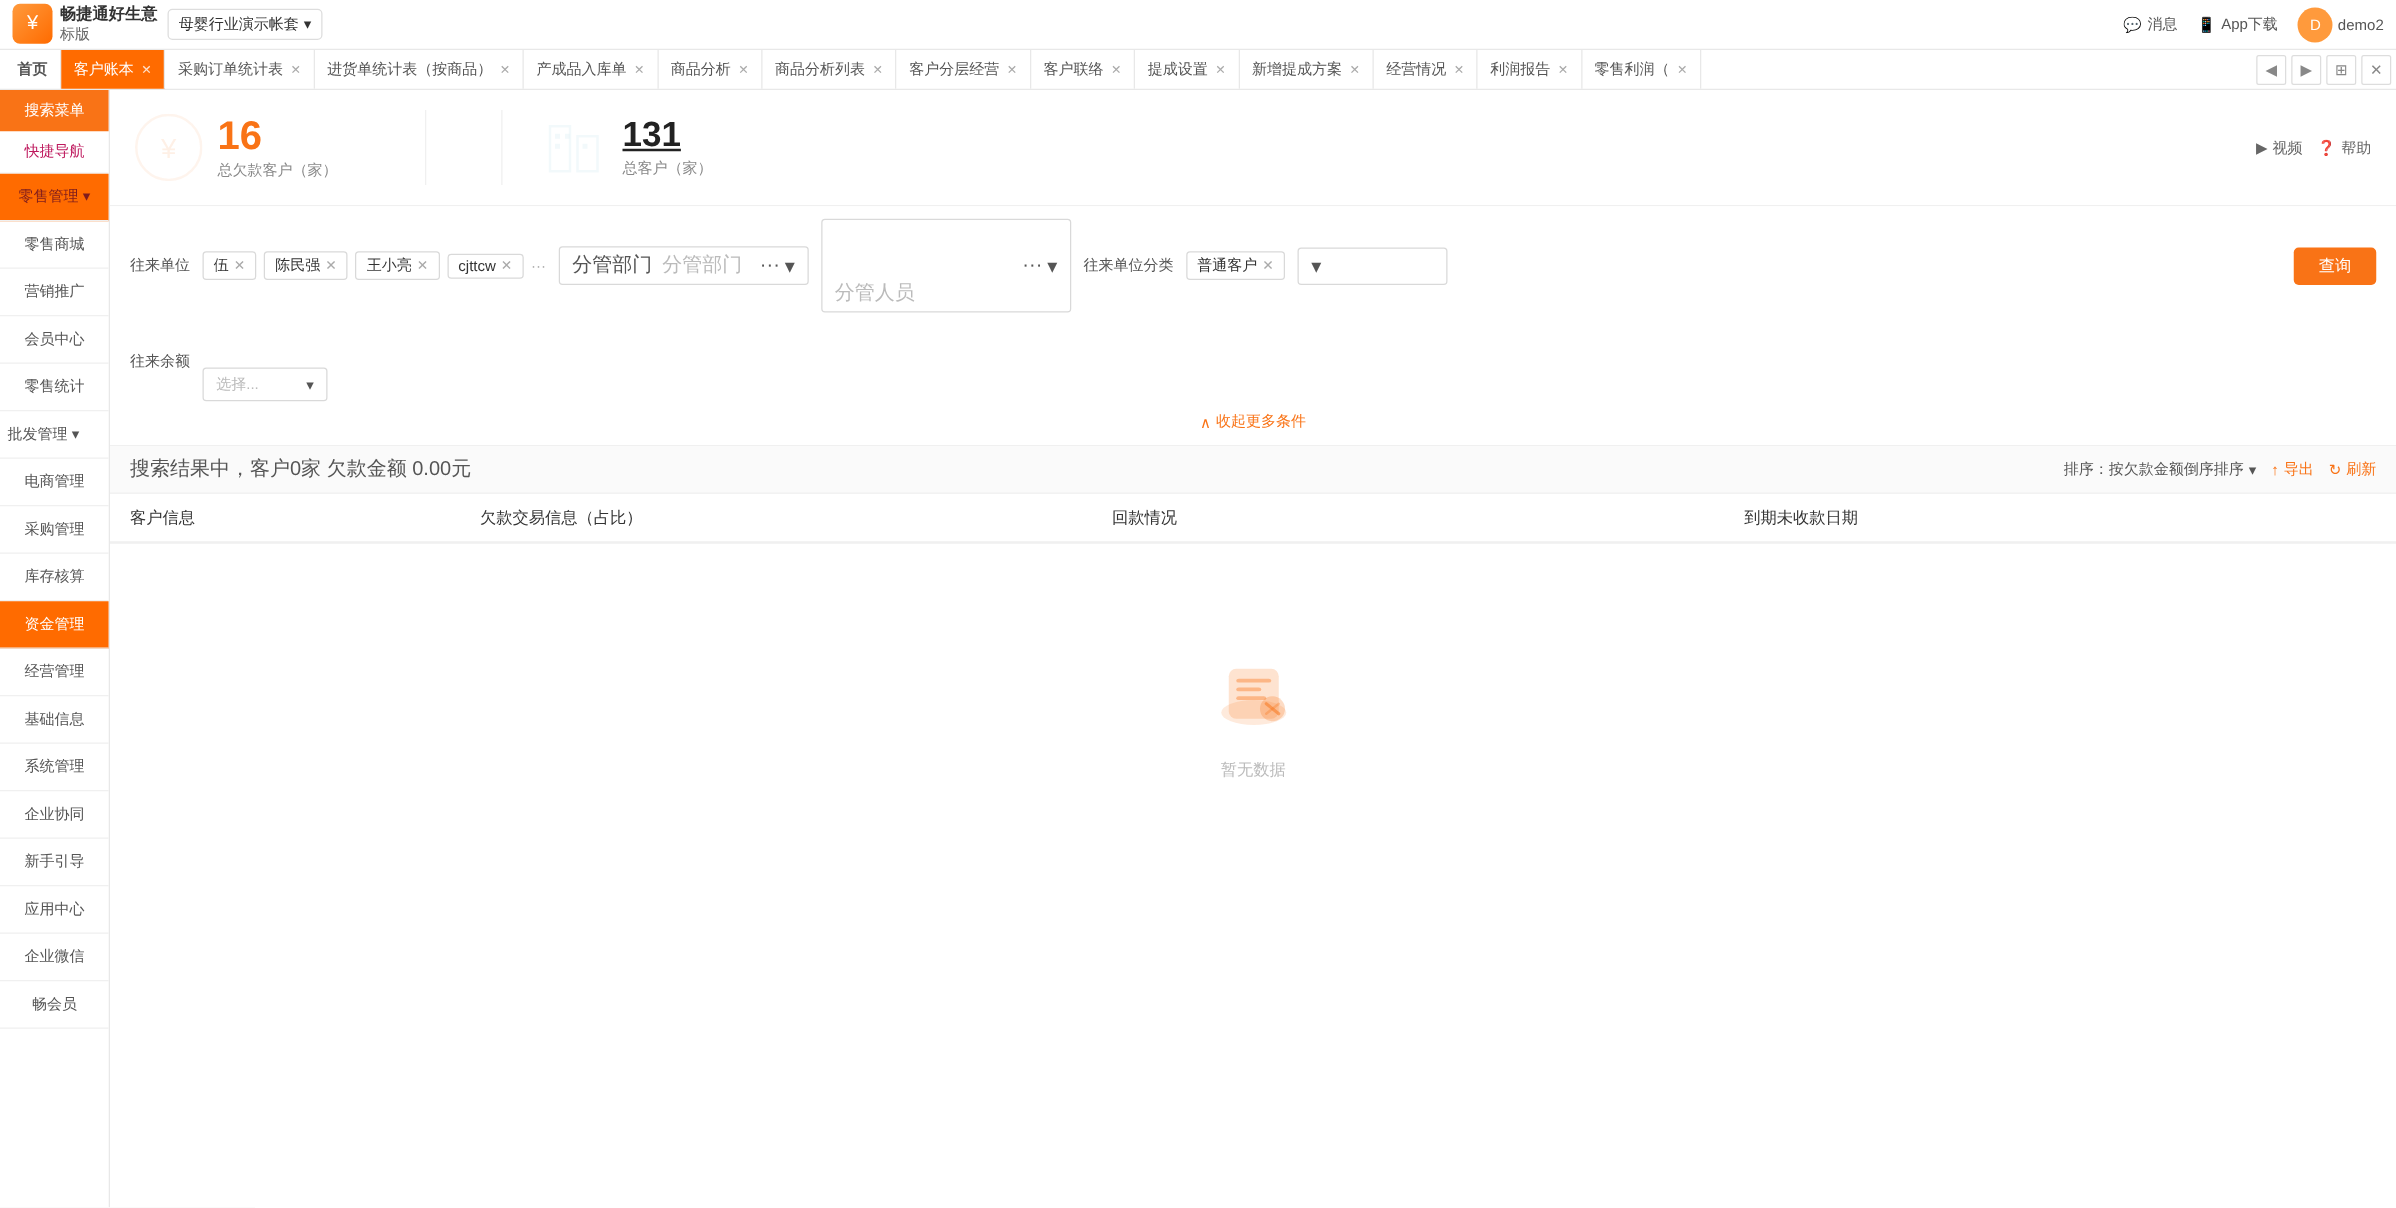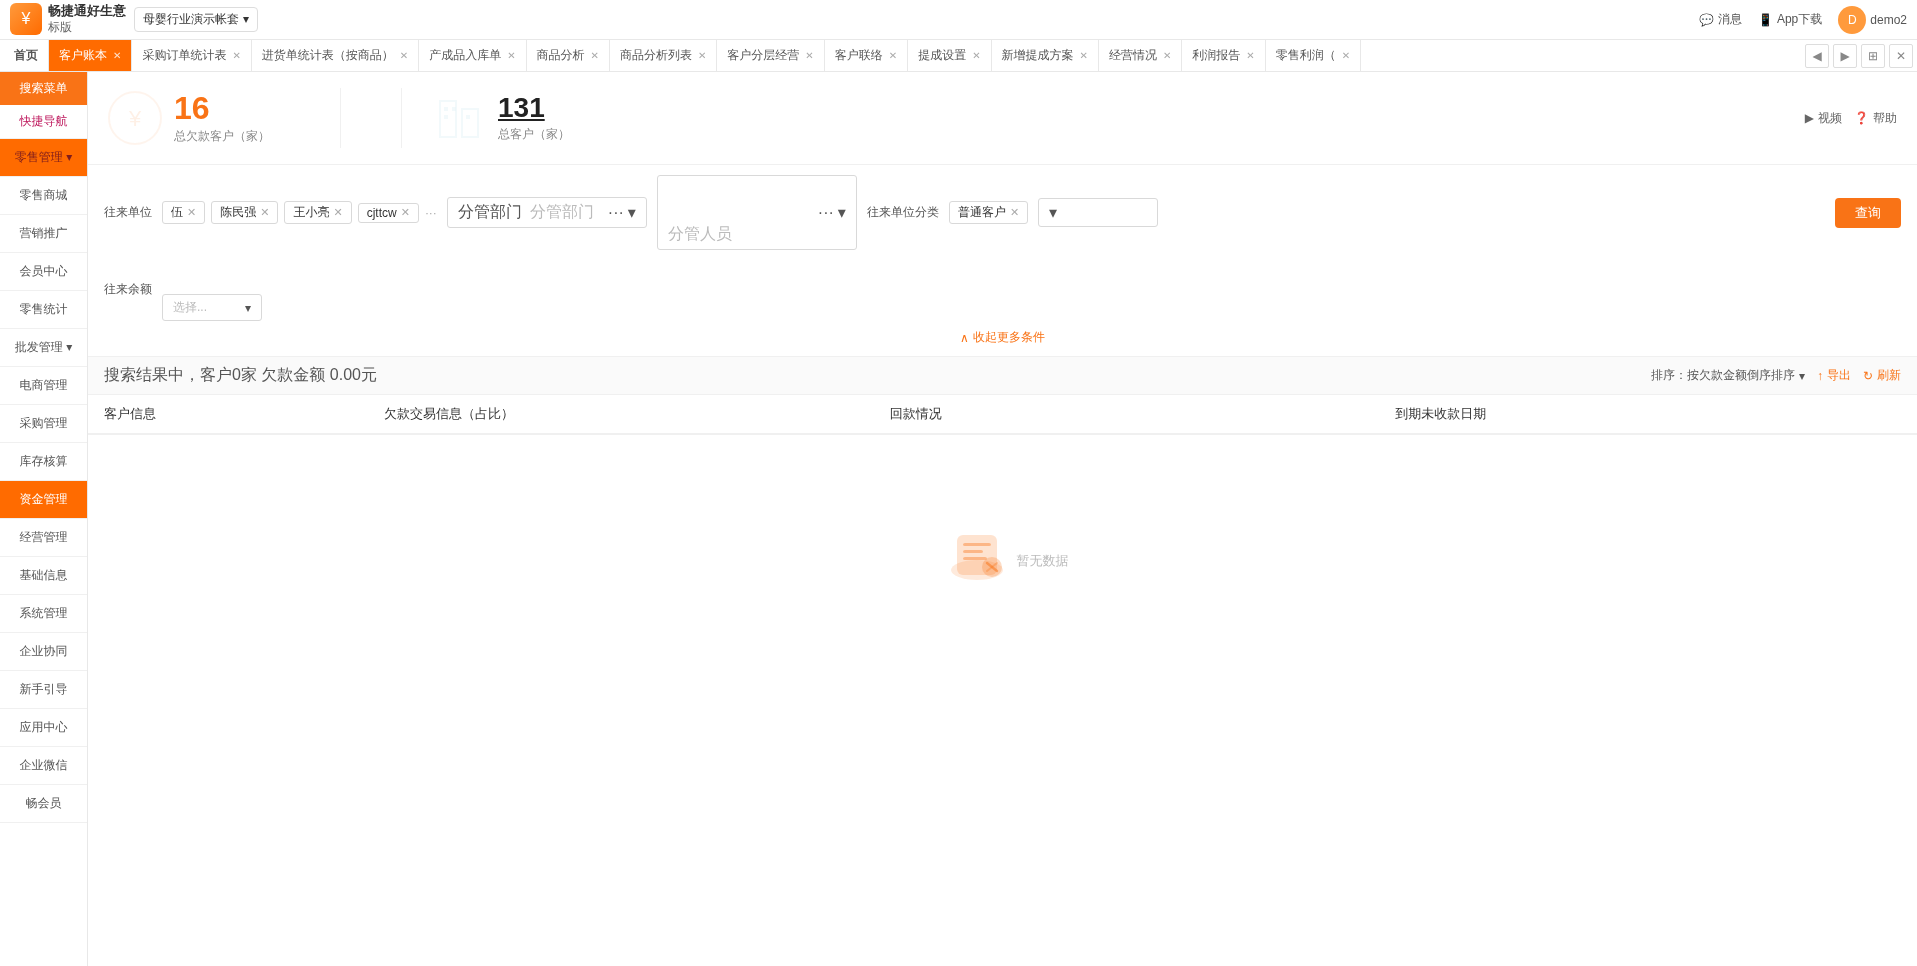--- a/index.html
+++ b/index.html
@@ -30,21 +30,21 @@
     
     .main-layout { display: flex; flex: 1; overflow: hidden; }
 
     
     .sidebar { width: 88px; background: #fff; border-right: 1px solid #e8e8e8; display: flex; flex-direction: column; overflow-y: auto; }
     .sidebar-search { padding: 8px 6px; background: #f97316; }
     .sidebar-search-label { color: #fff; font-size: 12px; text-align: center; }
     .sidebar-nav-btn { padding: 8px 6px; text-align: center; cursor: pointer; font-size: 12px; color: #be185d; border-bottom: 1px solid #f0f0f0; }
     .sidebar-item { padding: 10px 6px; text-align: center; cursor: pointer; font-size: 12px; color: #555; border-bottom: 1px solid #f0f0f0; }
     .sidebar-item.active { background: #ff6b00; color: #7f1d1d; }
-    .sidebar-item.has-arrow { display: flex; align-items: center; justify-content: center; gap: 2px; }
+    .sidebar-item.has-arrow { display: flex; align-items: center; justify-content: flex-start; gap: 2px; }
 
     
     .content { flex: 1; display: flex; flex-direction: column; overflow: hidden; background: #fff; }
 
     
     .stats-bar { background: #fff; padding: 16px 20px; display: flex; align-items: center; border-bottom: 1px solid #f0f0f0; gap: 0; }
     .stat-block { display: flex; align-items: center; gap: 12px; padding: 0 40px 0 0; }
     .stat-icon { width: 54px; height: 54px; display: flex; align-items: center; justify-content: center; }
     .stat-icon svg { opacity: 0.3; }
     .stat-text { display: flex; flex-direction: column; }
@@ -75,21 +75,21 @@
     .result-actions { display: flex; align-items: center; gap: 12px; font-size: 12px; color: #555; }
     .result-sort { display: flex; align-items: center; gap: 4px; cursor: pointer; }
     .result-action-btn { display: flex; align-items: center; gap: 4px; cursor: pointer; color: #f97316; }
 
     
     .table-container { flex: 1; overflow-y: auto; }
     .table-header { display: grid; grid-template-columns: 280px 1fr 1fr 1fr; background: #fff; border-bottom: 2px solid #f0f0f0; padding: 10px 16px; }
     .table-col-header { font-size: 13px; color: #333; font-weight: 500; }
 
     
-    .empty-state { display: flex; flex-direction: row; align-items: center; justify-content: center; flex: 1; padding: 80px 0; }
+    .empty-state { display: flex; flex-direction: column; align-items: center; justify-content: center; flex: 1; padding: 80px 0; }
     .empty-icon { width: 80px; height: 80px; margin-bottom: 12px; }
     .empty-text { color: #bbb; font-size: 13px; }
     .balance-select { display: flex; align-items: center; gap: 4px; border: 1px solid #d9d9d9; border-radius: 3px; padding: 4px 10px; background: #fff; cursor: pointer; font-size: 12px; color: #555; min-width: 100px; margin-top: 36px; }
   </style>
 </head>
 <body>
 
 <div class="top-bar">
   <div class="top-bar-left">
     <div class="logo-area">

